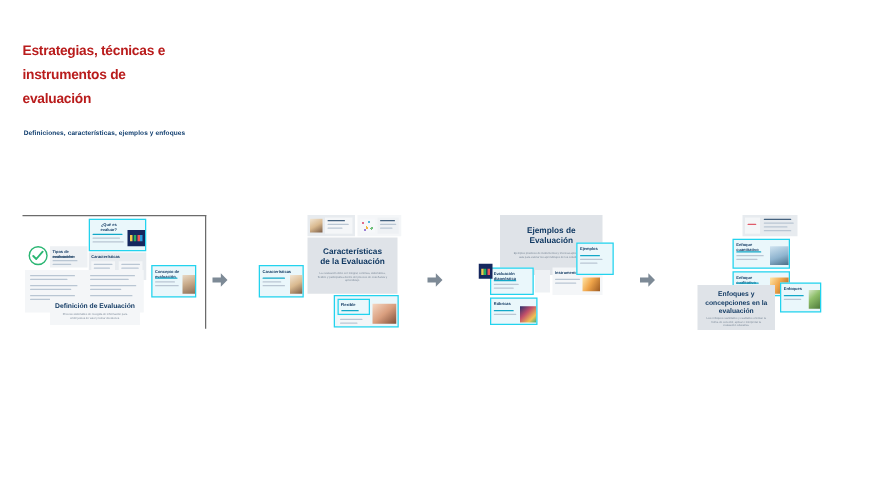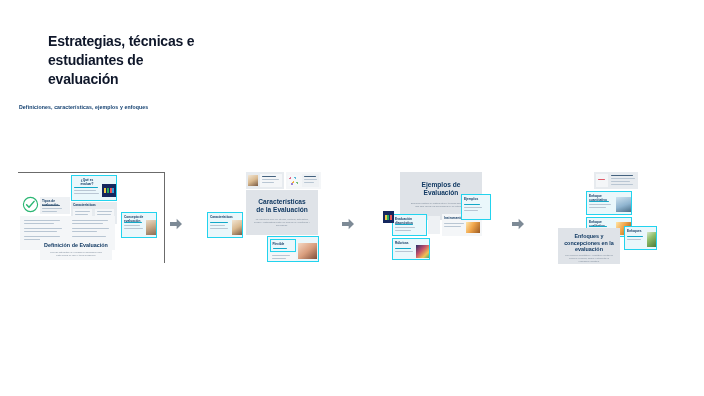--- a/index.html
+++ b/index.html
@@ -5,22 +5,22 @@
   html,body{margin:0;padding:0;}
   body{
     width:704px;height:396px;background:#ffffff;overflow:hidden;
     font-family:"Liberation Sans",sans-serif;position:relative;
   }
   #canvas{position:absolute;inset:0;}
 
   
   .title{
     position:absolute;left:18px;top:32px;width:230px;
-    font-size:14px;line-height:19px;font-weight:bold;
-    color:#0f172a;letter-spacing:-0.2px;margin-left:30px;
+    font-size:11px;line-height:19px;font-weight:bold;
+    color:#b91c1c;letter-spacing:-0.2px;
   }
   .subtitle{
     position:absolute;left:19px;top:104px;width:260px;
     font-size:5.2px;font-weight:bold;color:#0f3d6e;letter-spacing:0.1px;
   }
 
   
   .grp{position:absolute;}
   .frame-h{position:absolute;background:#6b6b6b;height:1px;}
   .frame-v{position:absolute;background:#6b6b6b;width:1px;}
@@ -70,21 +70,21 @@
   .swatches{position:absolute;display:flex;gap:.8px;}
   .swatches i{display:block;width:2px;height:5px;}
 </style>
 </head>
 <body>
 
 <div id="canvas">
 
   <div class="title">
     <div>Estrategias, técnicas e</div>
-    <div>estudiantes de</div>
+    <div>instrumentos de</div>
     <div>evaluación</div>
   </div>
   <div class="subtitle">Definiciones, características, ejemplos y enfoques</div>
 
   <div class="grp" style="left:18px;top:172px;width:148px;height:92px;">
     <div class="frame-h" style="left:0;top:0;width:147px;"></div>
     <div class="frame-v" style="left:146px;top:0;height:91px;"></div>
 
     <div class="card cy" style="left:53px;top:3px;width:46px;height:26px;">
       <div class="ttl sm" style="left:2px;top:2px;width:26px;">¿Qué es evaluar?</div>

